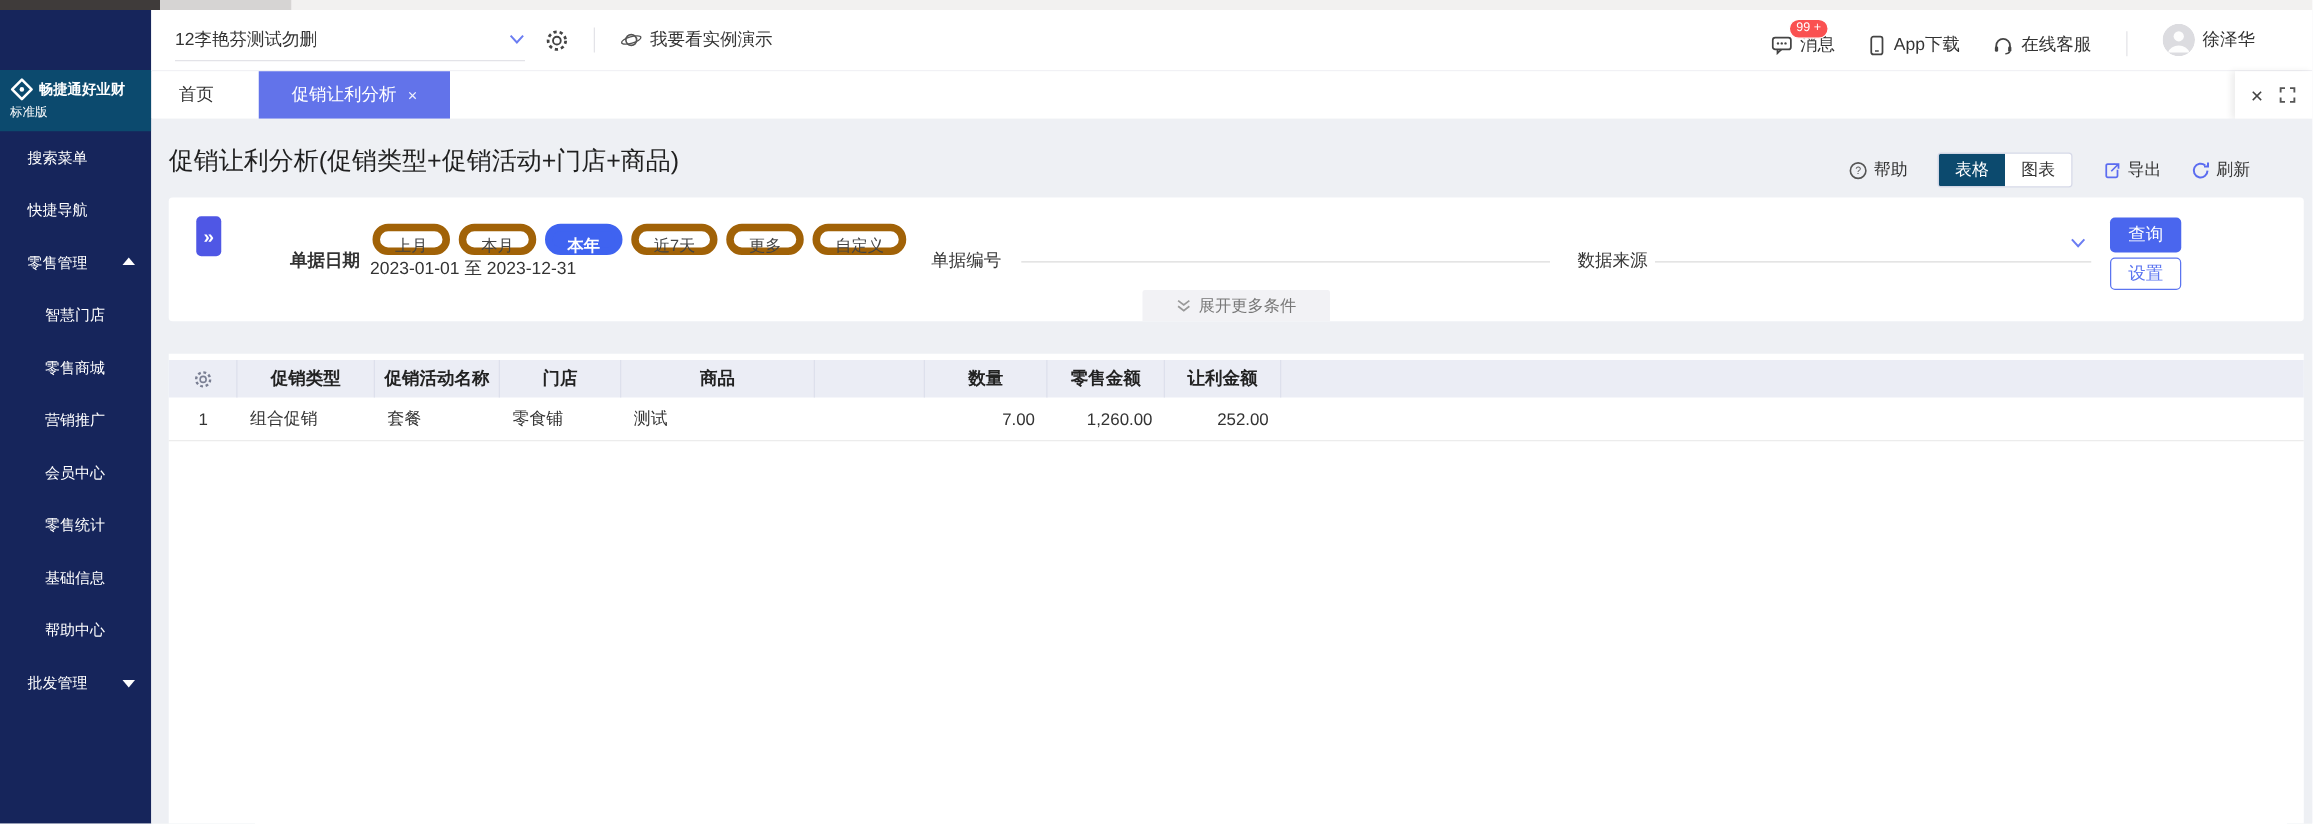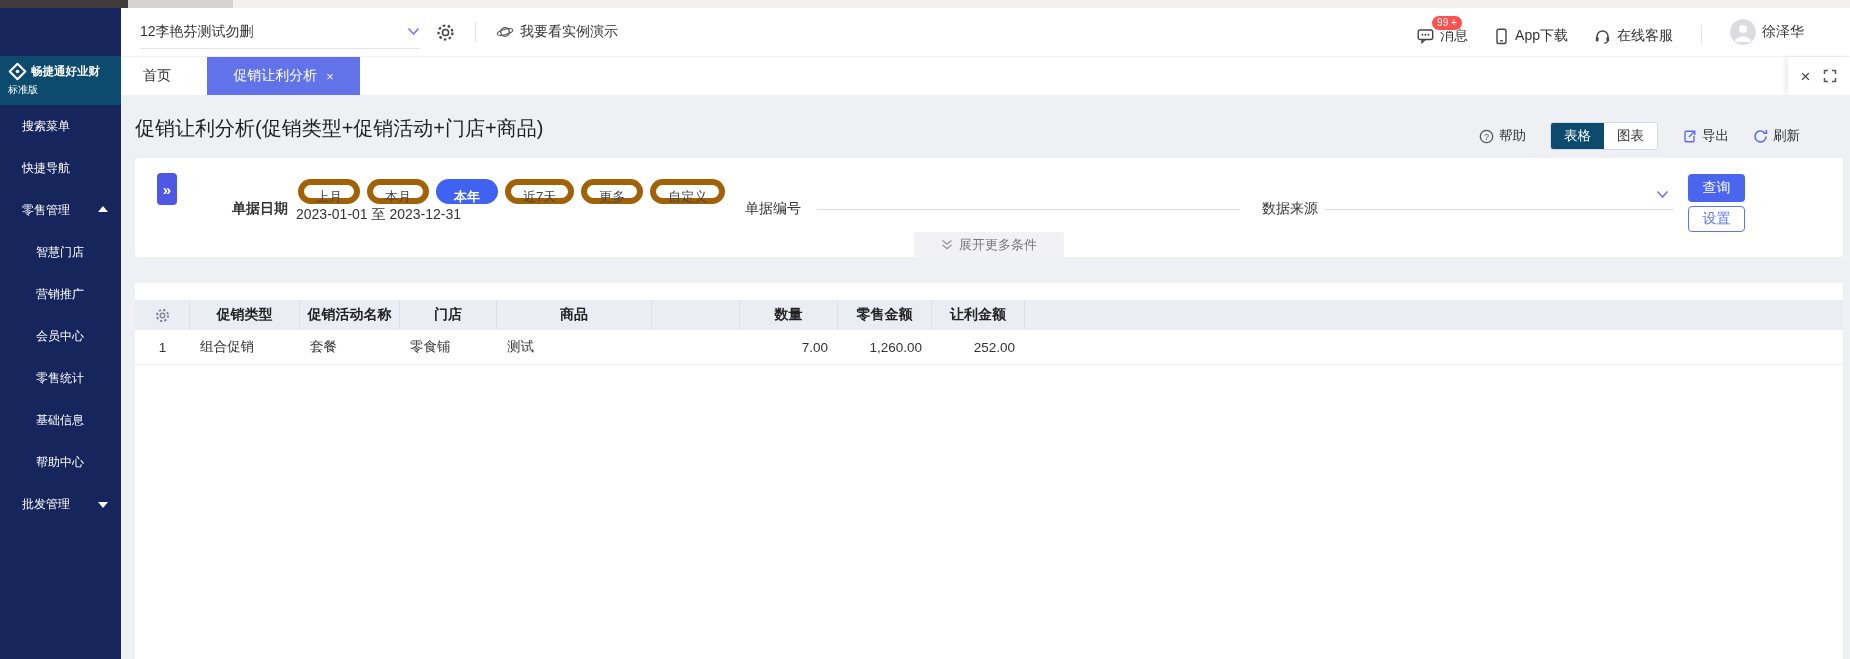--- a/index.html
+++ b/index.html
@@ -63,21 +63,21 @@
   .date-range { position:absolute; left:161px; top:48px; font-size:14px; color:#333; }
   .u-line { position:absolute; border-bottom:1px solid #dcdcdc; height:30px; top:22px; }
   .u-line input { width:100%; height:100%; border:none; outline:none; font-size:14px; background:transparent; }
   .sel-chevron { position:absolute; right:4px; top:10px; }
   .btn { position:absolute; left:1553px; width:57px; border-radius:4px; font-size:14px; display:flex; align-items:center; justify-content:center; cursor:pointer; }
   .btn-query { top:16px; height:28px; background:#4a66ee; color:#fff; }
   .btn-settings { top:48px; height:26px; background:#fff; color:#5b74f0; border:1px solid #5b74f0; }
   .expand-btn { position:absolute; left:50%; transform:translateX(-50%); bottom:0; width:150px; height:25px; background:#f2f2f5; color:#777; font-size:13px; display:flex; align-items:center; justify-content:center; gap:6px; cursor:pointer; border-radius:2px 2px 0 0; }
 
   
-  .table-card { position:absolute; left:14px; right:7px; top:188px; bottom:0; background:#fff; padding-top:17px; }
+  .table-card { position:absolute; left:14px; right:7px; top:188px; bottom:0; background:#fff; padding-top:5px; }
   .t-row { display:flex; align-items:stretch; }
   .t-head { height:30px; background:#ebedf5; font-weight:bold; font-size:14px; color:#222; }
   .t-data { height:35px; font-size:13.5px; color:#333; border-bottom:1px solid #ececec; cursor:pointer; }
   .t-cell { display:flex; align-items:center; justify-content:center; overflow:hidden; white-space:nowrap; }
   .t-head .t-cell { border-right:1px solid #dde0ec; }
   .t-head .t-cell.fill { border-right:none; }
   .t-cell.left { justify-content:flex-start; padding-left:10px; }
   .t-cell.num { justify-content:flex-end; padding-right:10px; }
   .t-cell.fill { flex:1; }
 </style>
@@ -102,20 +102,21 @@
         </span>
         <span class="logo-title">畅捷通好业财</span>
       </div>
       <span class="logo-sub">标准版</span>
     </div>
     <div>
         <div class="nav-item top"><span>搜索菜单</span></div>
         <div class="nav-item top"><span>快捷导航</span></div>
         <div class="nav-item group"><span>零售管理</span><i class="tri up"></i></div>
         <div class="nav-item sub"><span>智慧门店</span></div>
+        <div class="nav-item sub"><span>零售商城</span></div>
         <div class="nav-item sub"><span>营销推广</span></div>
         <div class="nav-item sub"><span>会员中心</span></div>
         <div class="nav-item sub"><span>零售统计</span></div>
         <div class="nav-item sub"><span>基础信息</span></div>
         <div class="nav-item sub"><span>帮助中心</span></div>
         <div class="nav-item group"><span>批发管理</span><i class="tri down"></i></div>
       </div>
   </div>
 
   <div class="topbar">

